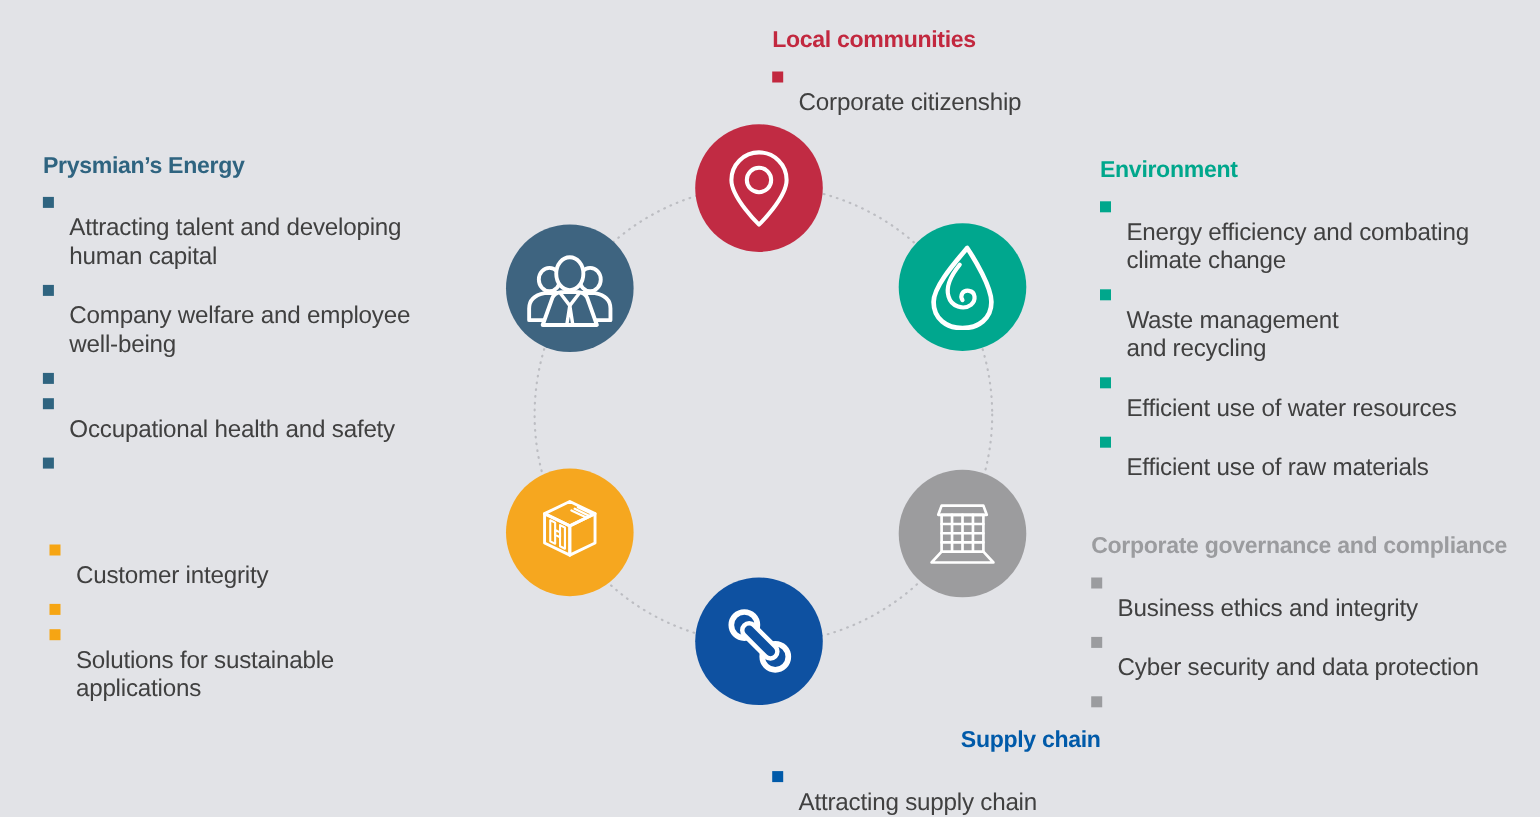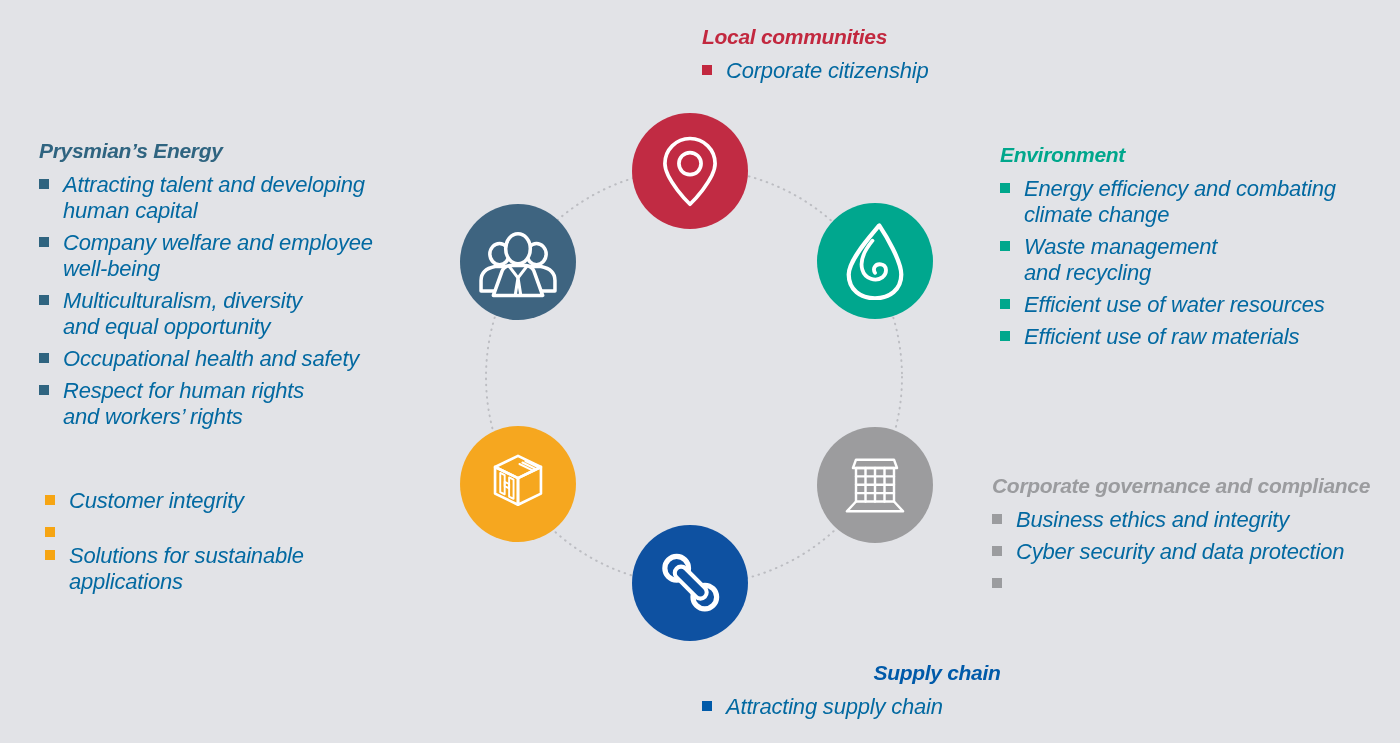--- a/index.html
+++ b/index.html
@@ -16,37 +16,38 @@
   }
   .node svg{display:block;}
   .node .occl{fill:var(--node-color);}
   .node-people{left:460px;top:204px;}
   .node-pin{left:632px;top:113px;}
   .node-drop{left:817px;top:203px;}
   .node-building{left:817px;top:427px;}
   .node-chain{left:632px;top:525px;}
   .node-box{left:460px;top:426px;}
 
-  .block{position:absolute;width:470px;font-style:italic;}
+  .block{position:absolute;width:470px;}
   .block h2{
     margin:0 0 8px 0;font-size:21px;line-height:26px;font-weight:700;
     letter-spacing:-0.3px;
   }
   .block ul{list-style:none;margin:0;padding:0;}
   .block li{display:flex;align-items:flex-start;margin:0 0 6px 0;}
   .bullet{width:10px;height:10px;margin:7px 14px 0 0;flex:none;background:currentColor;}
   .itxt{
-    font-size:22px;line-height:26px;color:#0369a1;letter-spacing:-0.2px;
+    font-size:22px;line-height:26px;color:#404040;letter-spacing:-0.2px;
     white-space:pre-line;
+    margin-top:22px;
   }
   .block-local{left:702px;top:24px;}
   .block-people{left:39px;top:138px;}
   .block-env{left:1000px;top:142px;}
   .block-products{left:45px;top:488px;}
-  .block-gov{left:992px;top:473px;width:408px;}
+  .block-gov{left:992px;top:484px;width:408px;}
   .block-supply{left:702px;top:660px;text-align:center;}
 </style>
 </head>
 <body>
 
 <div class="canvas">
 
   <svg class="ring" width="1400" height="743" aria-hidden="true">
     <circle cx="694" cy="377" r="208" fill="none" stroke-width="2" stroke-dasharray="0.6 5.6" stroke-linecap="round" style="stroke: rgb(188, 189, 194);"></circle>
   </svg>
@@ -126,31 +127,27 @@
         <span class="itxt">Attracting talent and developing
 human capital</span>
       </li>
       <li>
         <span class="bullet" style="color: rgb(47, 100, 128);"></span>
         <span class="itxt">Company welfare and employee
 well-being</span>
       </li>
       <li>
         <span class="bullet" style="color: rgb(47, 100, 128);"></span>
-        <span class="itxt">Multiculturalism, diversity
-and equal opportunity</span>
       </li>
       <li>
         <span class="bullet" style="color: rgb(47, 100, 128);"></span>
         <span class="itxt">Occupational health and safety</span>
       </li>
       <li>
         <span class="bullet" style="color: rgb(47, 100, 128);"></span>
-        <span class="itxt">Respect for human rights
-and workers’ rights</span>
       </li>
     </ul>
   </section>
 
   <section class="block block-env">
     <h2 style="color: rgb(0, 167, 140);">Environment</h2>
     <ul>
       <li>
         <span class="bullet" style="color: rgb(0, 167, 140);"></span>
         <span class="itxt">Energy efficiency and combating

